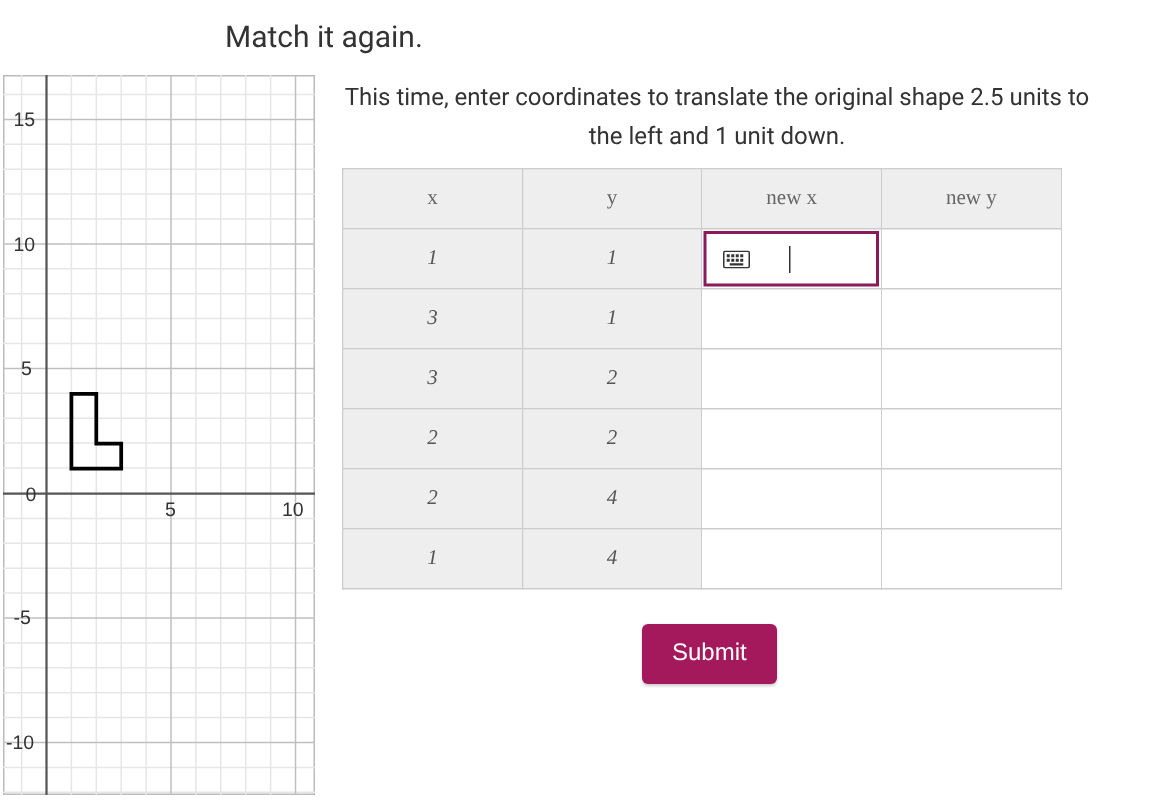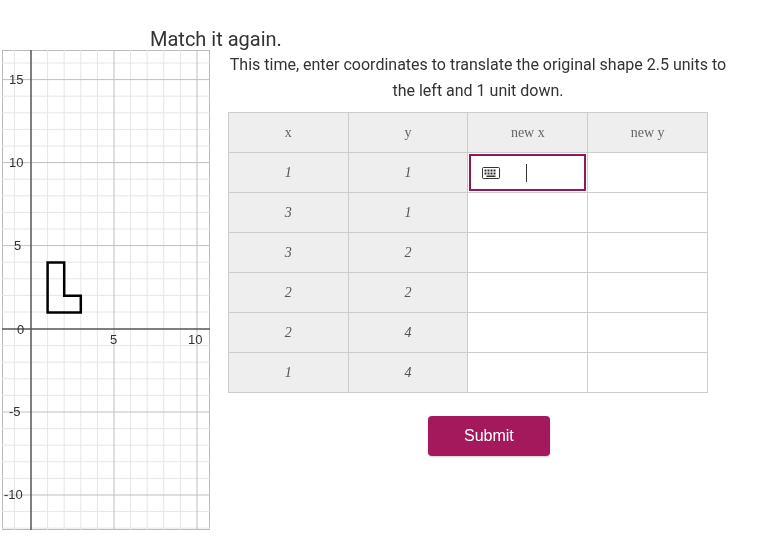--- a/index.html
+++ b/index.html
@@ -12,21 +12,20 @@
     height: 539px;
     position: relative;
     color: #333;
   }
   .title {
     position: absolute;
     left: 150px;
     top: 12px;
     font-size: 20px;
     color: #333;
-    margin-top: 15px;
   }
   .graph-wrap {
     position: absolute;
     left: 2px;
     top: 50px;
     width: 208px;
     height: 480px;
   }
   .instructions {
     position: absolute;
@@ -97,21 +96,21 @@
     background: #333;
   }
   .submit-btn {
     position: absolute;
     left: 428px;
     top: 416px;
     background: #a3195b;
     color: #fff;
     border: none;
     border-radius: 4px;
-    padding: 11px 36px;
+    padding: 11px 20px;
     font-size: 16px;
     cursor: pointer;
     box-shadow: 0 1px 2px rgba(0,0,0,0.2);
   }
 </style>
 </head>
 <body>
 
 <div class="title">Match it again.</div>
 

